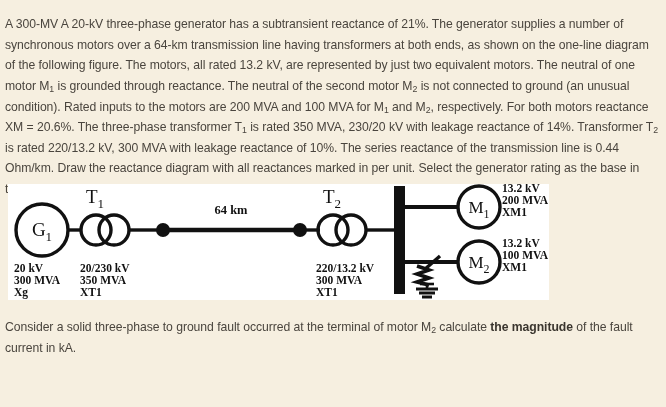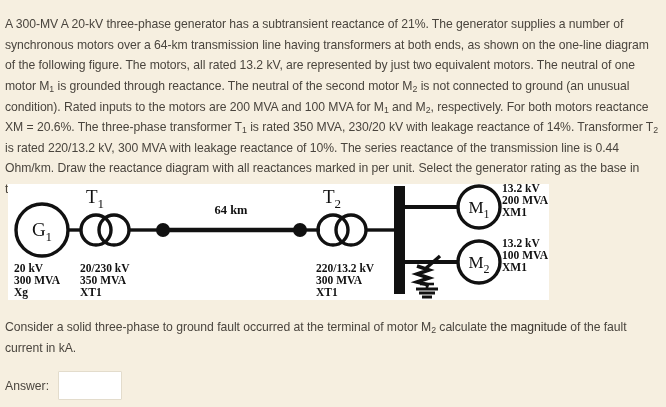--- a/index.html
+++ b/index.html
@@ -26,21 +26,21 @@
     left: 5px;
     width: 654px;
     color: #4a453e;
     font-size: 12.2px;
     line-height: 20.6px;
     text-align: left;
     letter-spacing: -0.05px;
   }
   #intro-paragraph { top: 2px; }
   #question-paragraph { top: 305px; }
-  .prose b { font-weight: normal; color: #3a352e; }
+  .prose b { font-weight: bold; color: #3a352e; }
   sub {
     font-size: 0.72em;
     vertical-align: -0.22em;
     line-height: 0;
   }
 
   
   #figure-panel {
     position: absolute;
     left: 8px;
@@ -154,18 +154,14 @@
         <line x1="419" y1="101" x2="419" y2="104" stroke="#111111" stroke-width="2.6"></line>
         <line x1="408" y1="105" x2="430" y2="105" stroke="#111111" stroke-width="3"></line>
         <line x1="411" y1="109" x2="427" y2="109" stroke="#111111" stroke-width="3"></line>
         <line x1="414" y1="113" x2="424" y2="113" stroke="#111111" stroke-width="3"></line>
       </g>
     </svg>
   </div>
 
   <p class="prose" id="question-paragraph">Consider a solid three-phase to ground fault occurred at the terminal of motor M<sub>2</sub> calculate <b>the magnitude</b> of the fault current in kA.</p>
 
-  <div id="answer-row">
-    <span id="answer-label">Answer:</span>
-    <input id="answer-input" type="text" placeholder="" style="">
-  </div>
 
 </div>
 
 </body></html>

